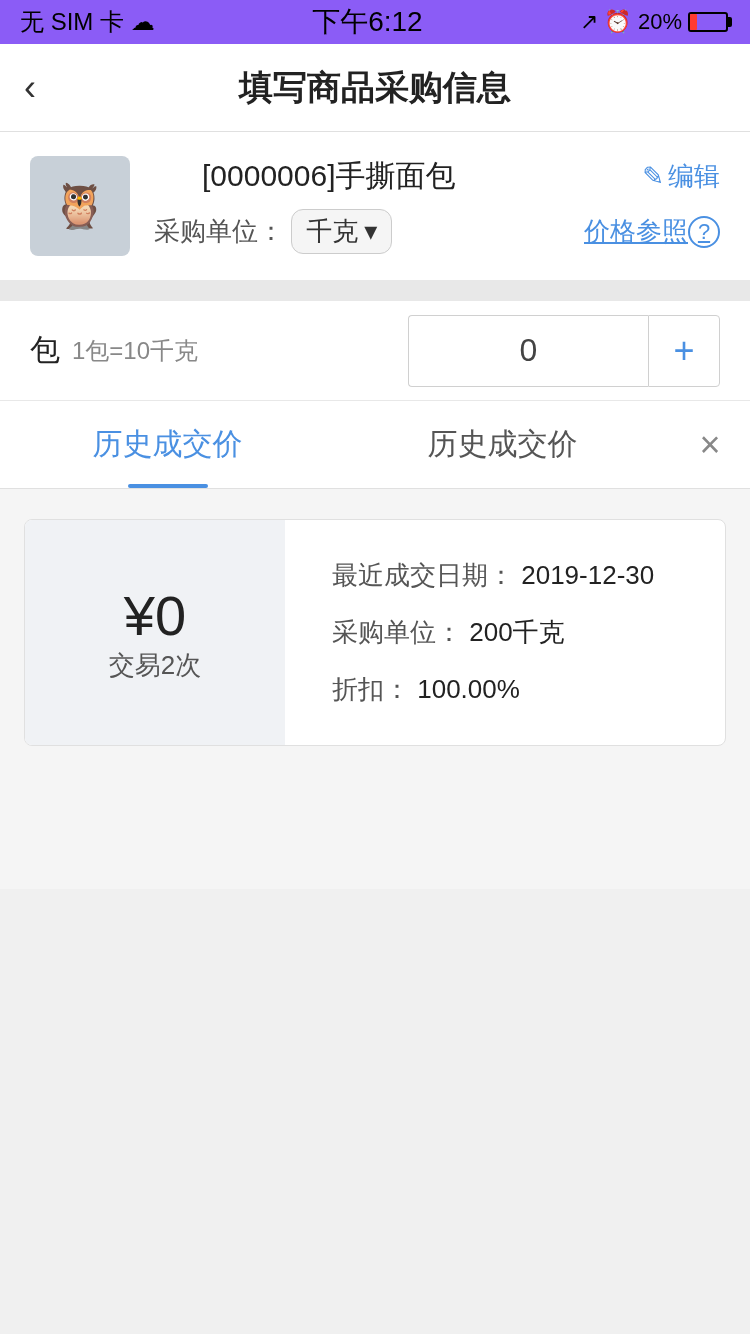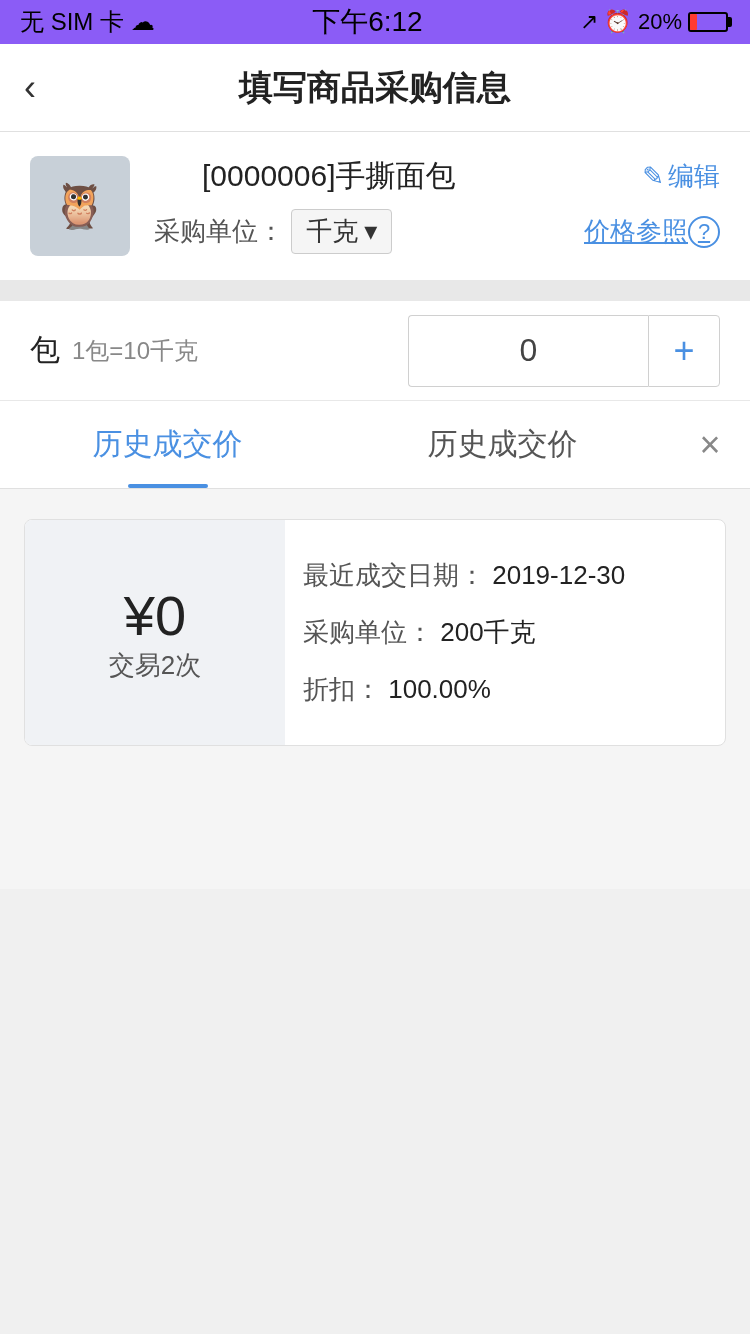--- a/index.html
+++ b/index.html
@@ -148,21 +148,21 @@
       margin-top: 12px;
     }
     .unit-label {
       font-size: 26px;
       color: #555;
     }
     .unit-select {
       display: inline-flex;
       align-items: center;
       border: 1px solid #ccc;
-      border-radius: 4px;
+      border-radius: 12px;
       padding: 4px 14px;
       font-size: 26px;
       color: #333;
       background: #f5f5f5;
       gap: 6px;
     }
     .price-ref-link {
       font-size: 26px;
       color: #4a90e2;
       display: flex;
@@ -301,21 +301,21 @@
       font-size: 56px;
       color: #222;
       font-weight: 300;
     }
     .trade-count {
       font-size: 26px;
       color: #555;
     }
     .price-details {
       flex: 1;
-      padding: 36px 18px;
+      padding: 36px 47px;
       display: flex;
       flex-direction: column;
       gap: 18px;
       justify-content: space-between;
     }
     .detail-line {
       font-size: 26px;
       color: #333;
       line-height: 1.5;
     }

